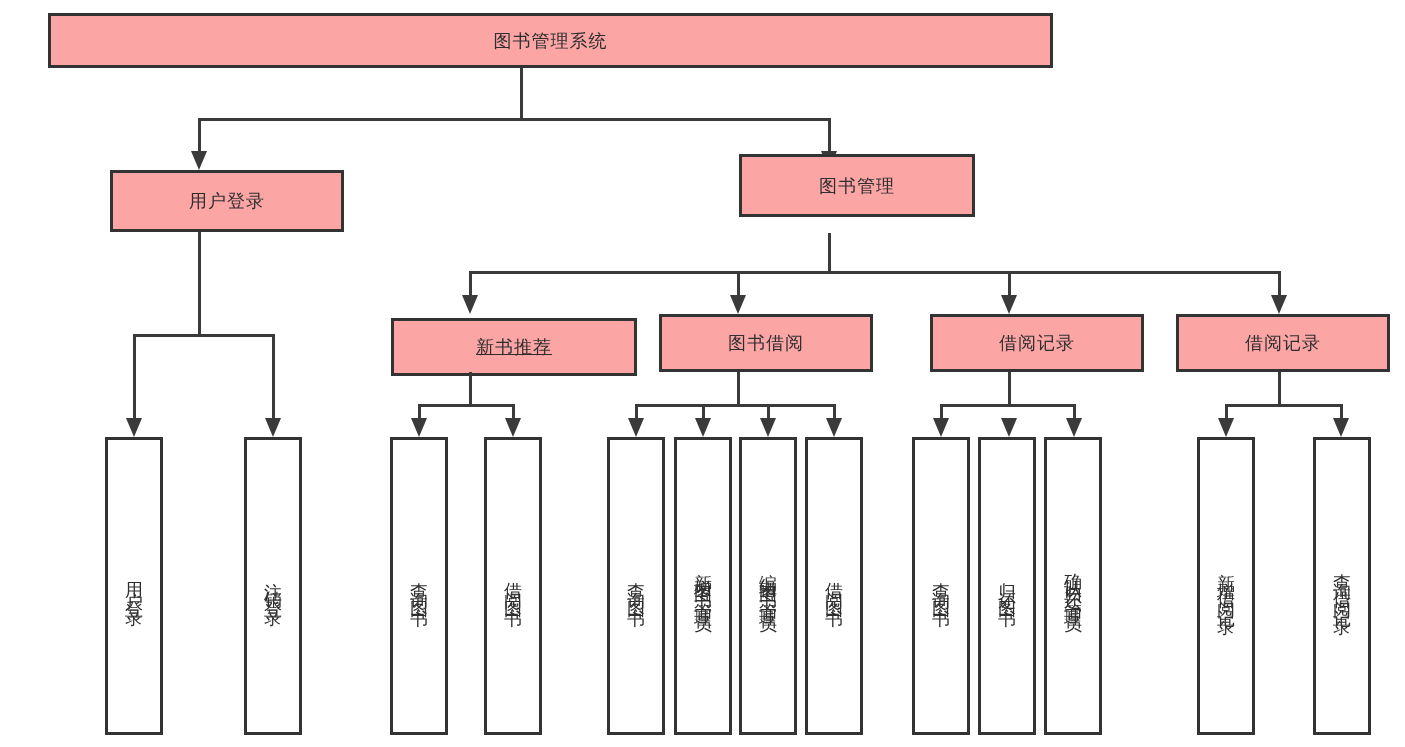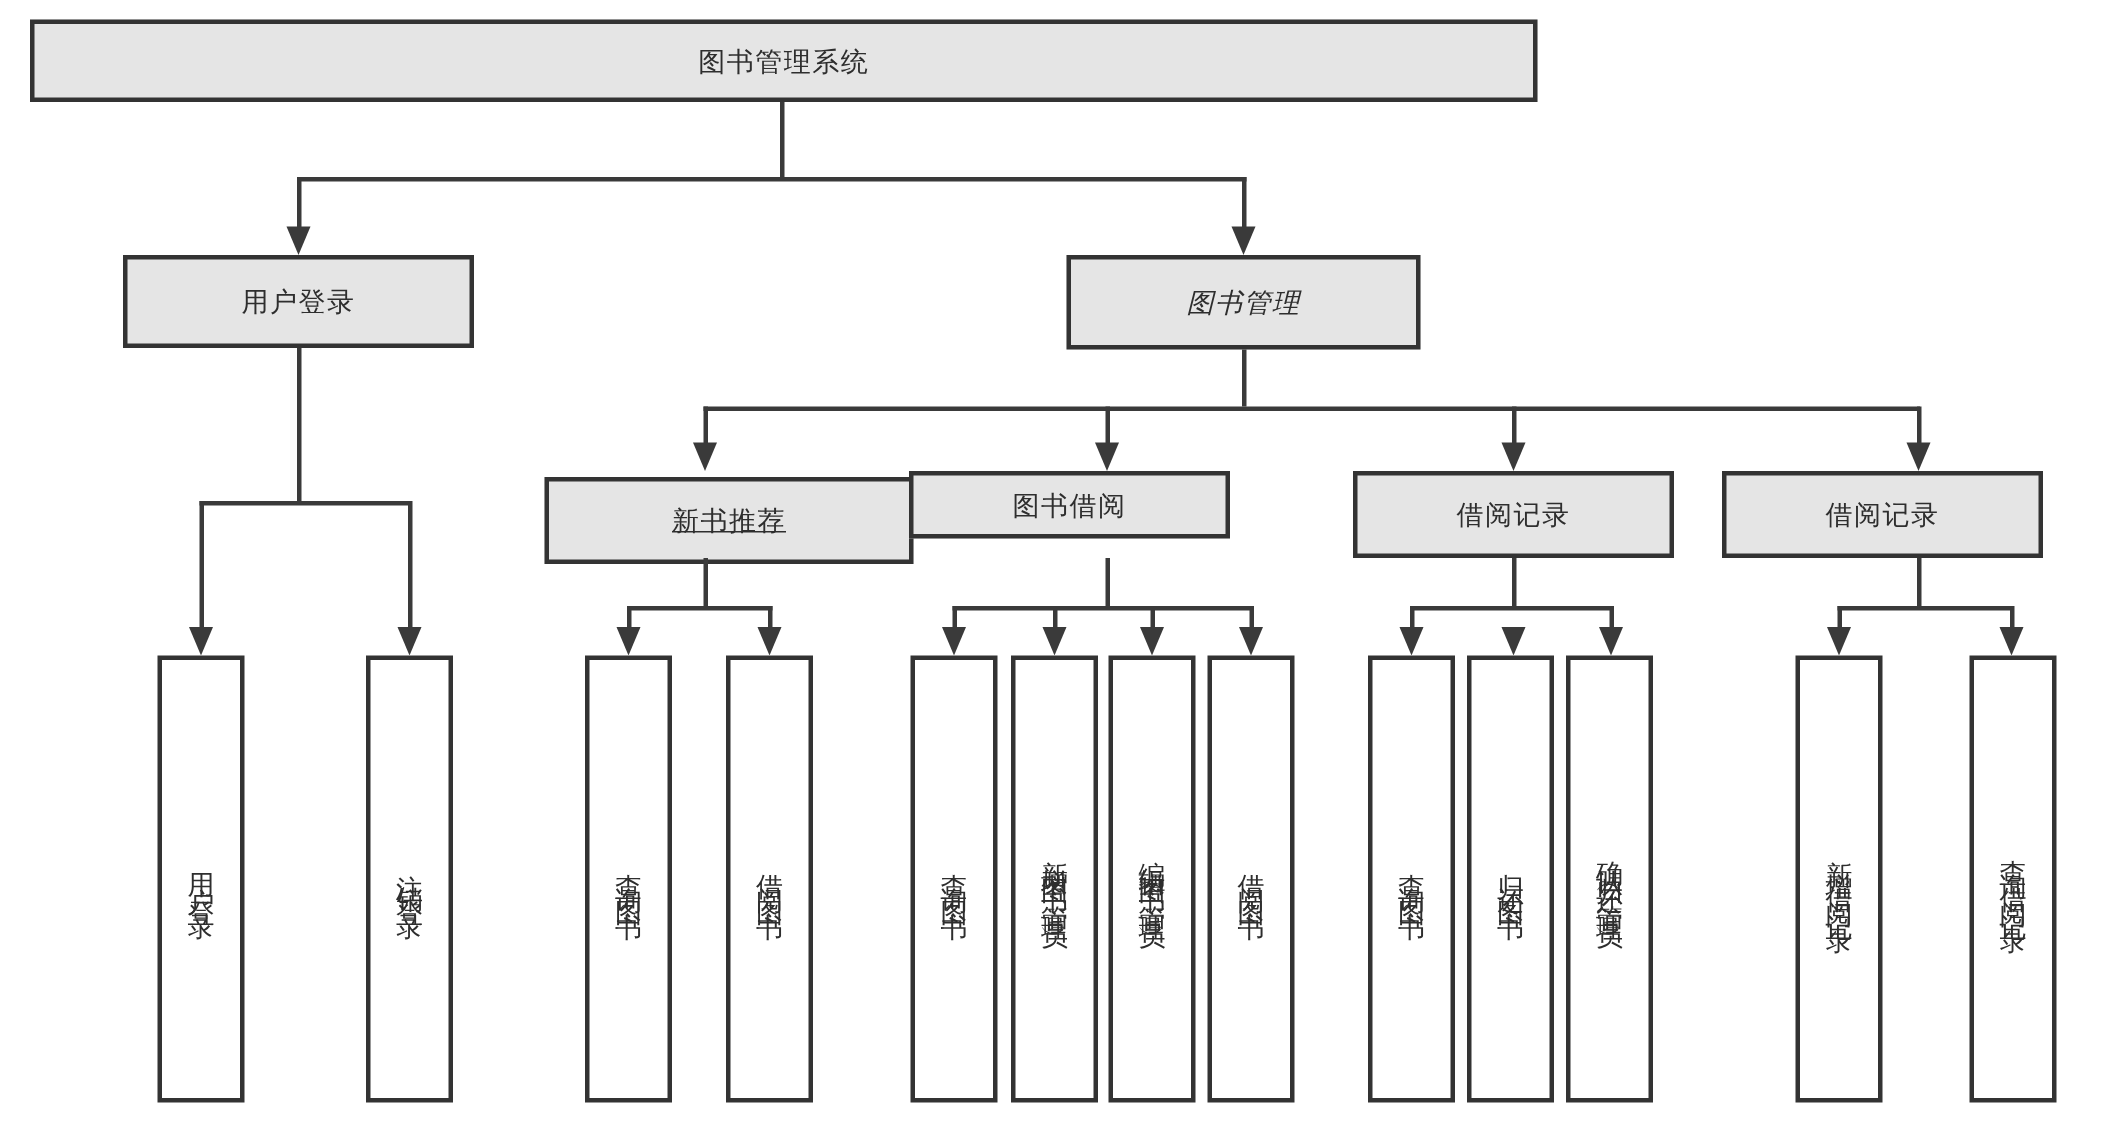--- a/index.html
+++ b/index.html
@@ -6,25 +6,26 @@
   #canvas{
     position:relative;
     width:1405px;height:747px;
     background:#ffffff;
     font-family:"Liberation Sans","DejaVu Sans",sans-serif;
     overflow:hidden;
   }
   .box{
     position:absolute;
     border:3px solid #333333;
-    background:#e5e5e5;
+    background:#fca5a5;
     display:flex;align-items:center;justify-content:center;
     font-size:18px;color:#2e2e2e;
     letter-spacing:1px;
     box-sizing:border-box;
+    margin-left:28px;
   }
   .vbox{
     position:absolute;
     border:3px solid #333333;
     background:#ffffff;
     display:flex;align-items:center;justify-content:center;
     box-sizing:border-box;
   }
   .vtext{
     writing-mode:vertical-rl;
@@ -63,21 +64,21 @@
   <div class="v" style="left:520px;top:68px;height:51px;"></div>
   <div class="h" style="left:198px;top:118px;width:633px;"></div>
   <div class="v" style="left:198px;top:118px;height:36px;"></div>
   <div class="v" style="left:828px;top:118px;height:36px;"></div>
   <div class="arrow" style="left:191px;top:151px;"></div>
   <div class="arrow" style="left:821px;top:151px;"></div>
 
   <div class="box" style="left:82px;top:170px;width:234px;height:62px;">
     <span>用户登录</span>
   </div>
-  <div class="box" style="left:711px;top:170px;width:236px;height:63px;font-style:italic;">
+  <div class="box" style="left:711px;top:154px;width:236px;height:63px;">
     <span>图书管理</span>
   </div>
 
   <div class="v" style="left:198px;top:232px;height:102px;"></div>
   <div class="h" style="left:133px;top:334px;width:141px;"></div>
   <div class="v" style="left:133px;top:334px;height:86px;"></div>
   <div class="v" style="left:272px;top:334px;height:86px;"></div>
   <div class="arrow" style="left:126px;top:418px;"></div>
   <div class="arrow" style="left:265px;top:418px;"></div>
 
@@ -88,21 +89,21 @@
   <div class="v" style="left:1008px;top:271px;height:26px;"></div>
   <div class="v" style="left:1278px;top:271px;height:26px;"></div>
   <div class="arrow" style="left:462px;top:295px;"></div>
   <div class="arrow" style="left:730px;top:295px;"></div>
   <div class="arrow" style="left:1001px;top:295px;"></div>
   <div class="arrow" style="left:1271px;top:295px;"></div>
 
   <div class="box" style="left:363px;top:318px;width:246px;height:58px;text-decoration:underline;">
     <span>新书推荐</span>
   </div>
-  <div class="box" style="left:606px;top:314px;width:214px;height:45px;">
+  <div class="box" style="left:631px;top:314px;width:214px;height:58px;">
     <span>图书借阅</span>
   </div>
   <div class="box" style="left:902px;top:314px;width:214px;height:58px;">
     <span>借阅记录</span>
   </div>
   <div class="box" style="left:1148px;top:314px;width:214px;height:58px;">
     <span>借阅记录</span>
   </div>
 
   <div class="v" style="left:469px;top:372px;height:32px;"></div>

